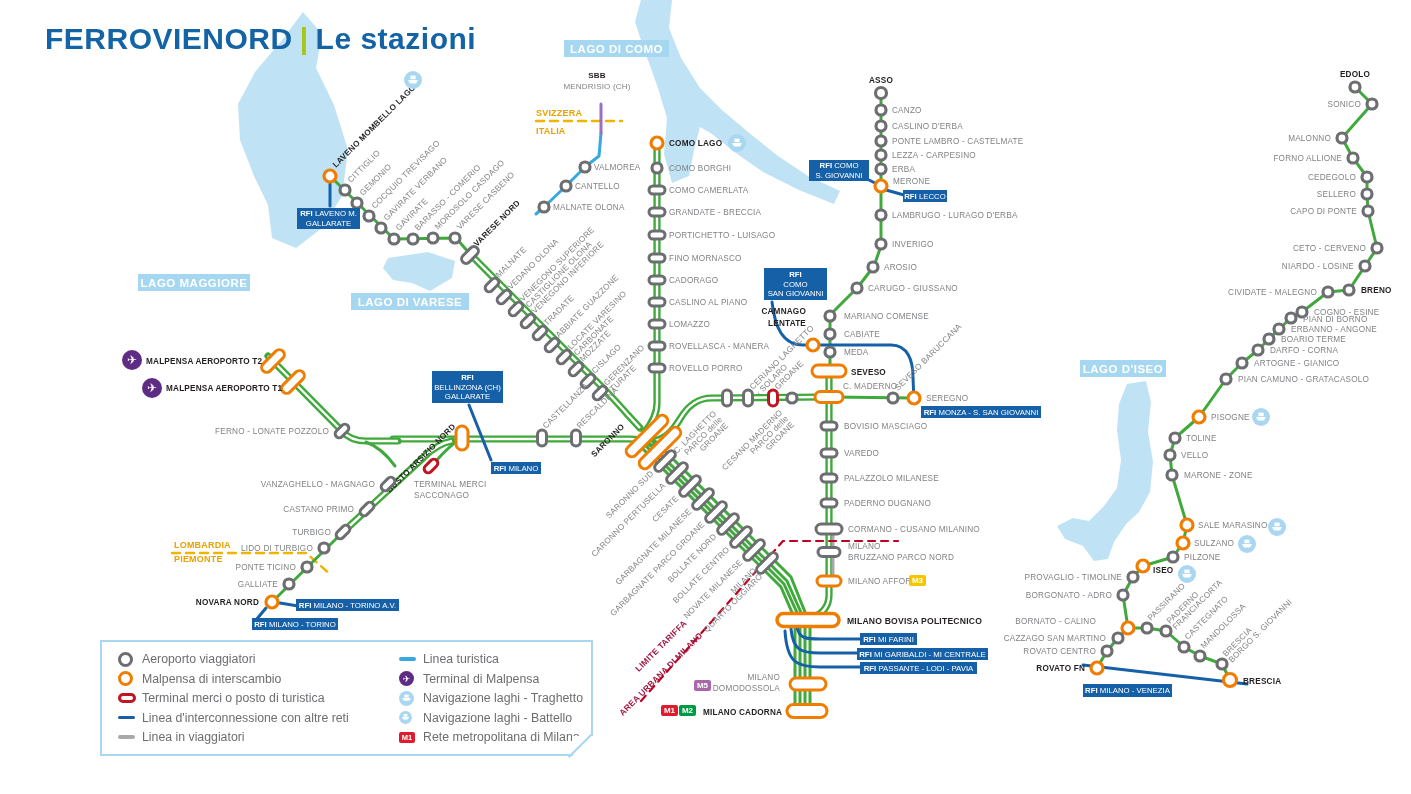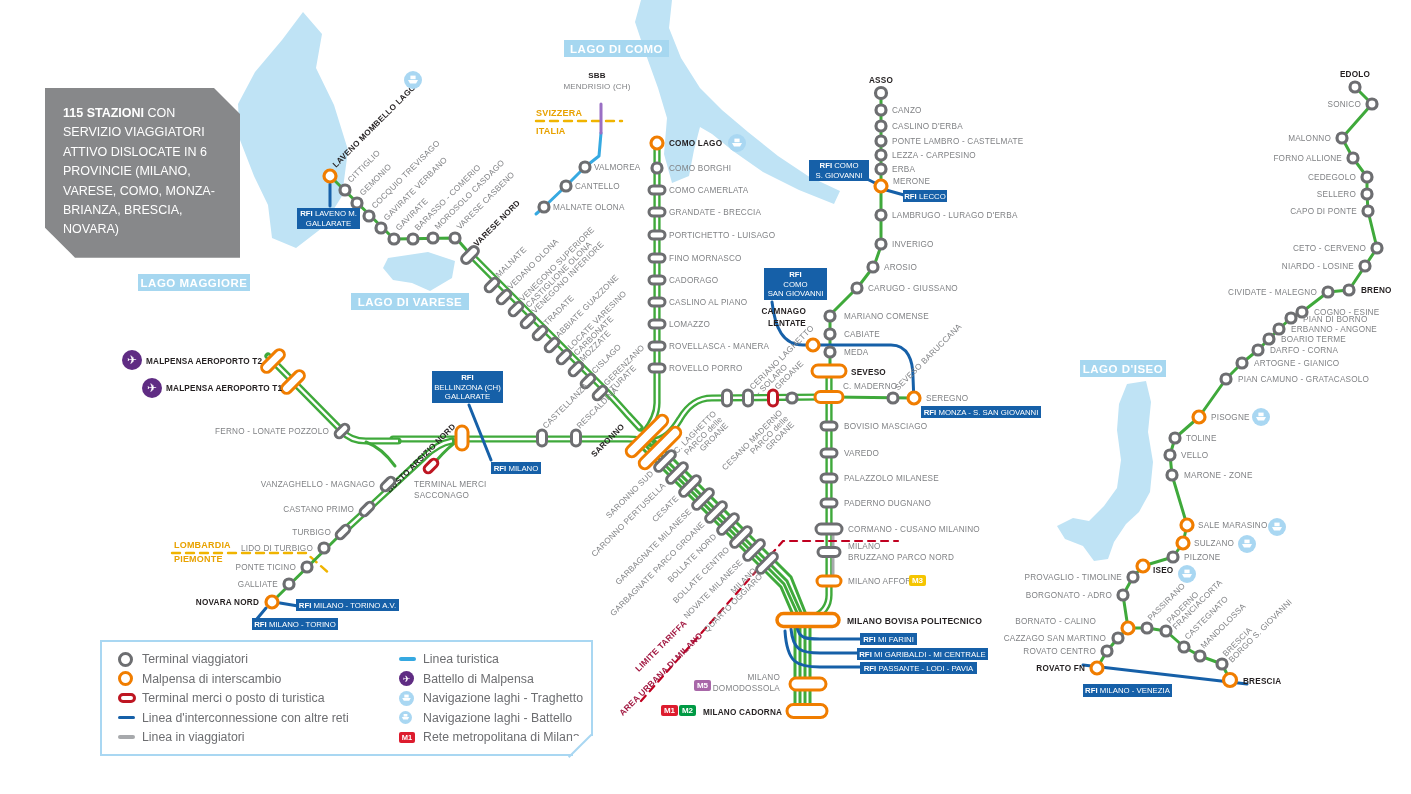--- a/index.html
+++ b/index.html
@@ -478,31 +478,31 @@
       <text x="597" y="78" fill="#231F20" font-size="8" letter-spacing="0.2" text-anchor="middle" font-weight="bold">SBB</text>
       <text x="597" y="89" fill="#808285" font-size="8" letter-spacing="0.2" text-anchor="middle">MENDRISIO (CH)</text>
       <text x="536" y="116" fill="#E8A200" font-size="9" letter-spacing="0.2" text-anchor="start" font-weight="bold">SVIZZERA</text>
       <text x="536" y="134" fill="#E8A200" font-size="9" letter-spacing="0.2" text-anchor="start" font-weight="bold">ITALIA</text>
       <text x="174" y="548" fill="#E8A200" font-size="9" letter-spacing="0.2" text-anchor="start" font-weight="bold">LOMBARDIA</text>
       <text x="174" y="562" fill="#E8A200" font-size="9" letter-spacing="0.2" text-anchor="start" font-weight="bold">PIEMONTE</text>
       <text x="663" y="648" fill="#A21942" font-size="8.5" letter-spacing="0.2" text-anchor="middle" font-weight="bold" transform="rotate(-45 663 648)">LIMITE TARIFFA</text>
       <text x="663" y="676" fill="#A21942" font-size="8.5" letter-spacing="0.2" text-anchor="middle" font-weight="bold" transform="rotate(-45 663 676)">AREA URBANA DI MILANO</text>
     </svg>
 
+  <div class="title"><span>FERROVIENORD</span><span class="pipe">|</span><span>Le stazioni</span></div>
 
-  <div class="infobox"><strong>115 STAZIONI</strong><span> CON SERVIZIO VIAGGIATORI ATTIVO DISLOCATE IN 6 PROVINCIE (MILANO, VARESE, COMO, MONZA-BRIANZA, BRESCIA, NOVARA)</span></div>
 
   <div class="legend">
     <div class="lcols" id="legend-cols">
         <div class="lcol">
           <div class="lrow">
             <span class="lic">
               <span class="cir" style="border-color:#6D6E71"></span>
             </span>
-            <span class="llb">Terminal viaggiatori</span>
+            <span class="llb">Aeroporto viaggiatori</span>
           </div>
           <div class="lrow">
             <span class="lic">
               <span class="cir" style="border-color:#F07D00"></span>
             </span>
             <span class="llb">Malpensa di interscambio</span>
           </div>
           <div class="lrow">
             <span class="lic">
               <span class="ovl"></span>
@@ -529,21 +529,21 @@
             </span>
             <span class="llb">Linea turistica</span>
           </div>
           <div class="lrow">
             <span class="lic">
               <svg width="15" height="15">
                 <circle cx="7.5" cy="7.5" r="7.5" fill="#5F2C83"></circle>
                 <text x="7.5" y="11" text-anchor="middle" font-size="9" fill="#fff">✈</text>
               </svg>
             </span>
-            <span class="llb">Battello di Malpensa</span>
+            <span class="llb">Terminal di Malpensa</span>
           </div>
           <div class="lrow">
             <span class="lic">
               <svg width="15" height="15">
                 <circle cx="7.5" cy="7.5" r="7.5" fill="#A9D7F2"></circle>
                 <rect x="5.3" y="3.6" width="4.4" height="3" fill="#fff"></rect>
                 <path d="M3.2,7 L11.8,7 L10.2,9.8 L4.8,9.8 Z" fill="#fff"></path>
               </svg>
             </span>
             <span class="llb">Navigazione laghi - Traghetto</span>

